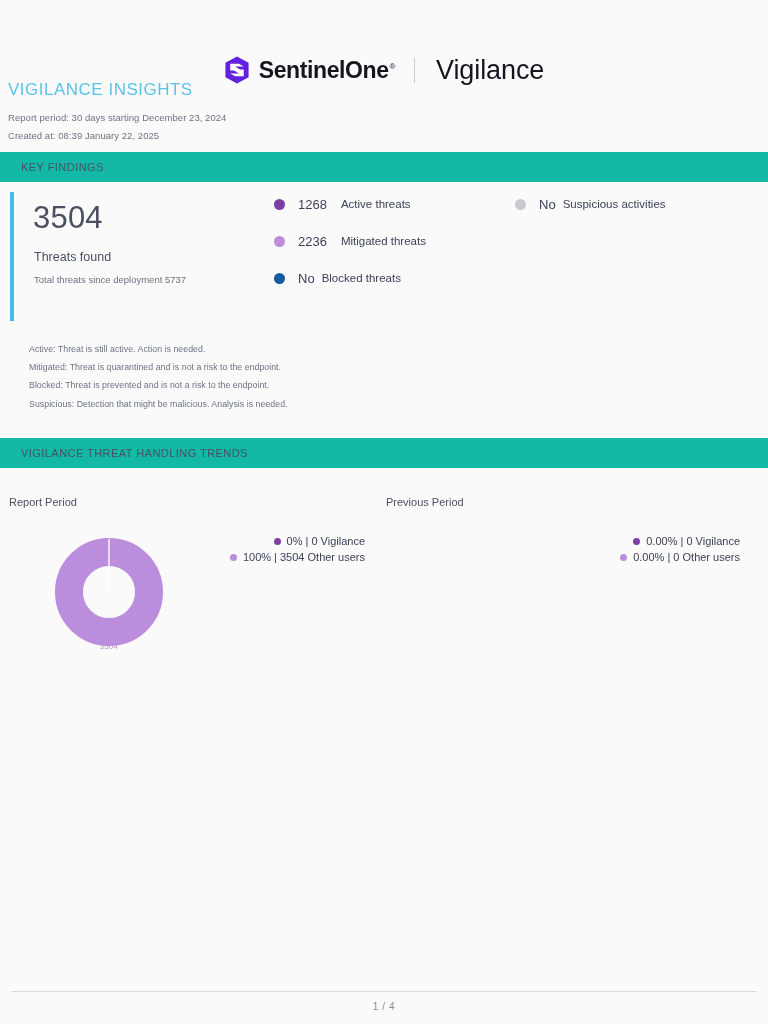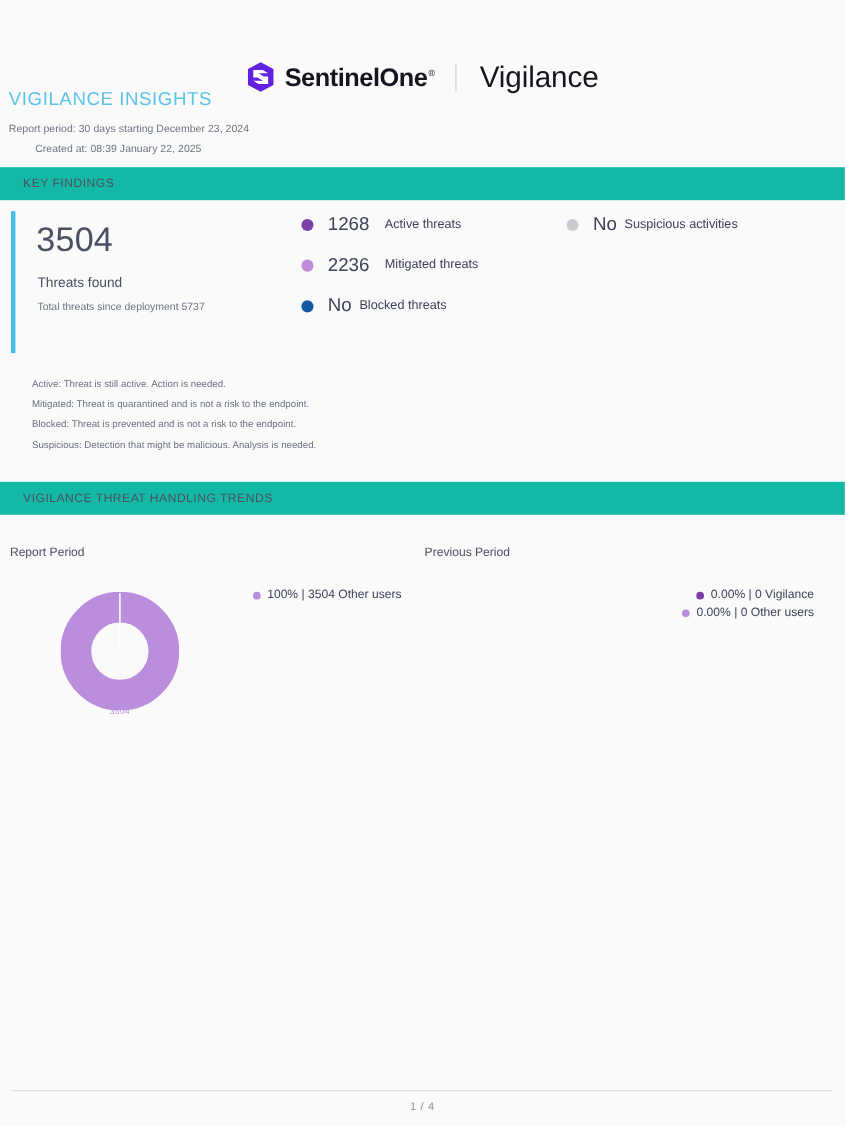--- a/index.html
+++ b/index.html
@@ -76,21 +76,21 @@
     font-weight: normal;
   }
   .report-meta {
     position: absolute;
     left: 8px;
     font-size: 9.5px;
     color: #6b7280;
     letter-spacing: 0.05px;
   }
   .report-meta.line1 { top: 112px; }
-  .report-meta.line2 { top: 130px; margin-left: 24px; }
+  .report-meta.line2 { top: 130px; }
 
   
   .section-band {
     position: absolute;
     left: 0;
     width: 768px;
     height: 30px;
     background: #14b8a6;
     display: flex;
     align-items: center;
@@ -158,21 +158,21 @@
     margin-bottom: 13px;
     white-space: nowrap;
   }
   .legend-dot {
     width: 11px;
     height: 11px;
     border-radius: 50%;
     flex: 0 0 auto;
   }
   .legend-count {
-    font-size: 17px;
+    font-size: 13px;
     color: #3c4257;
     margin-left: 13px;
     min-width: 28px;
   }
   .legend-count.narrow { min-width: 0; }
   .legend-text {
     font-size: 11.5px;
     color: #3c4257;
     margin-left: 14px;
   }
@@ -341,20 +341,24 @@
 <div class="donut-wrap">
   <svg width="108" height="108" viewBox="0 0 108 108" xmlns="http://www.w3.org/2000/svg">
     <circle cx="54" cy="54" r="40" fill="none" stroke="#bb8ddd" stroke-width="28"></circle>
     <line x1="54" y1="1" x2="54" y2="54" stroke="#ffffff" stroke-width="1.4"></line>
   </svg>
   <div class="donut-value">3504</div>
 </div>
 
 <div class="chart-legend" id="legend-report">
   <div class="cl-row">
+    <span class="cl-dot" style="background:#7b3fa6"></span>
+    <span class="cl-text">0% | 0 Vigilance</span>
+  </div>
+  <div class="cl-row">
     <span class="cl-dot" style="background:#bb8ddd"></span>
     <span class="cl-text">100% | 3504 Other users</span>
   </div>
 </div>
 
 <div class="chart-legend" id="legend-previous">
   <div class="cl-row">
     <span class="cl-dot" style="background:#7b3fa6"></span>
     <span class="cl-text">0.00% | 0 Vigilance</span>
   </div>

